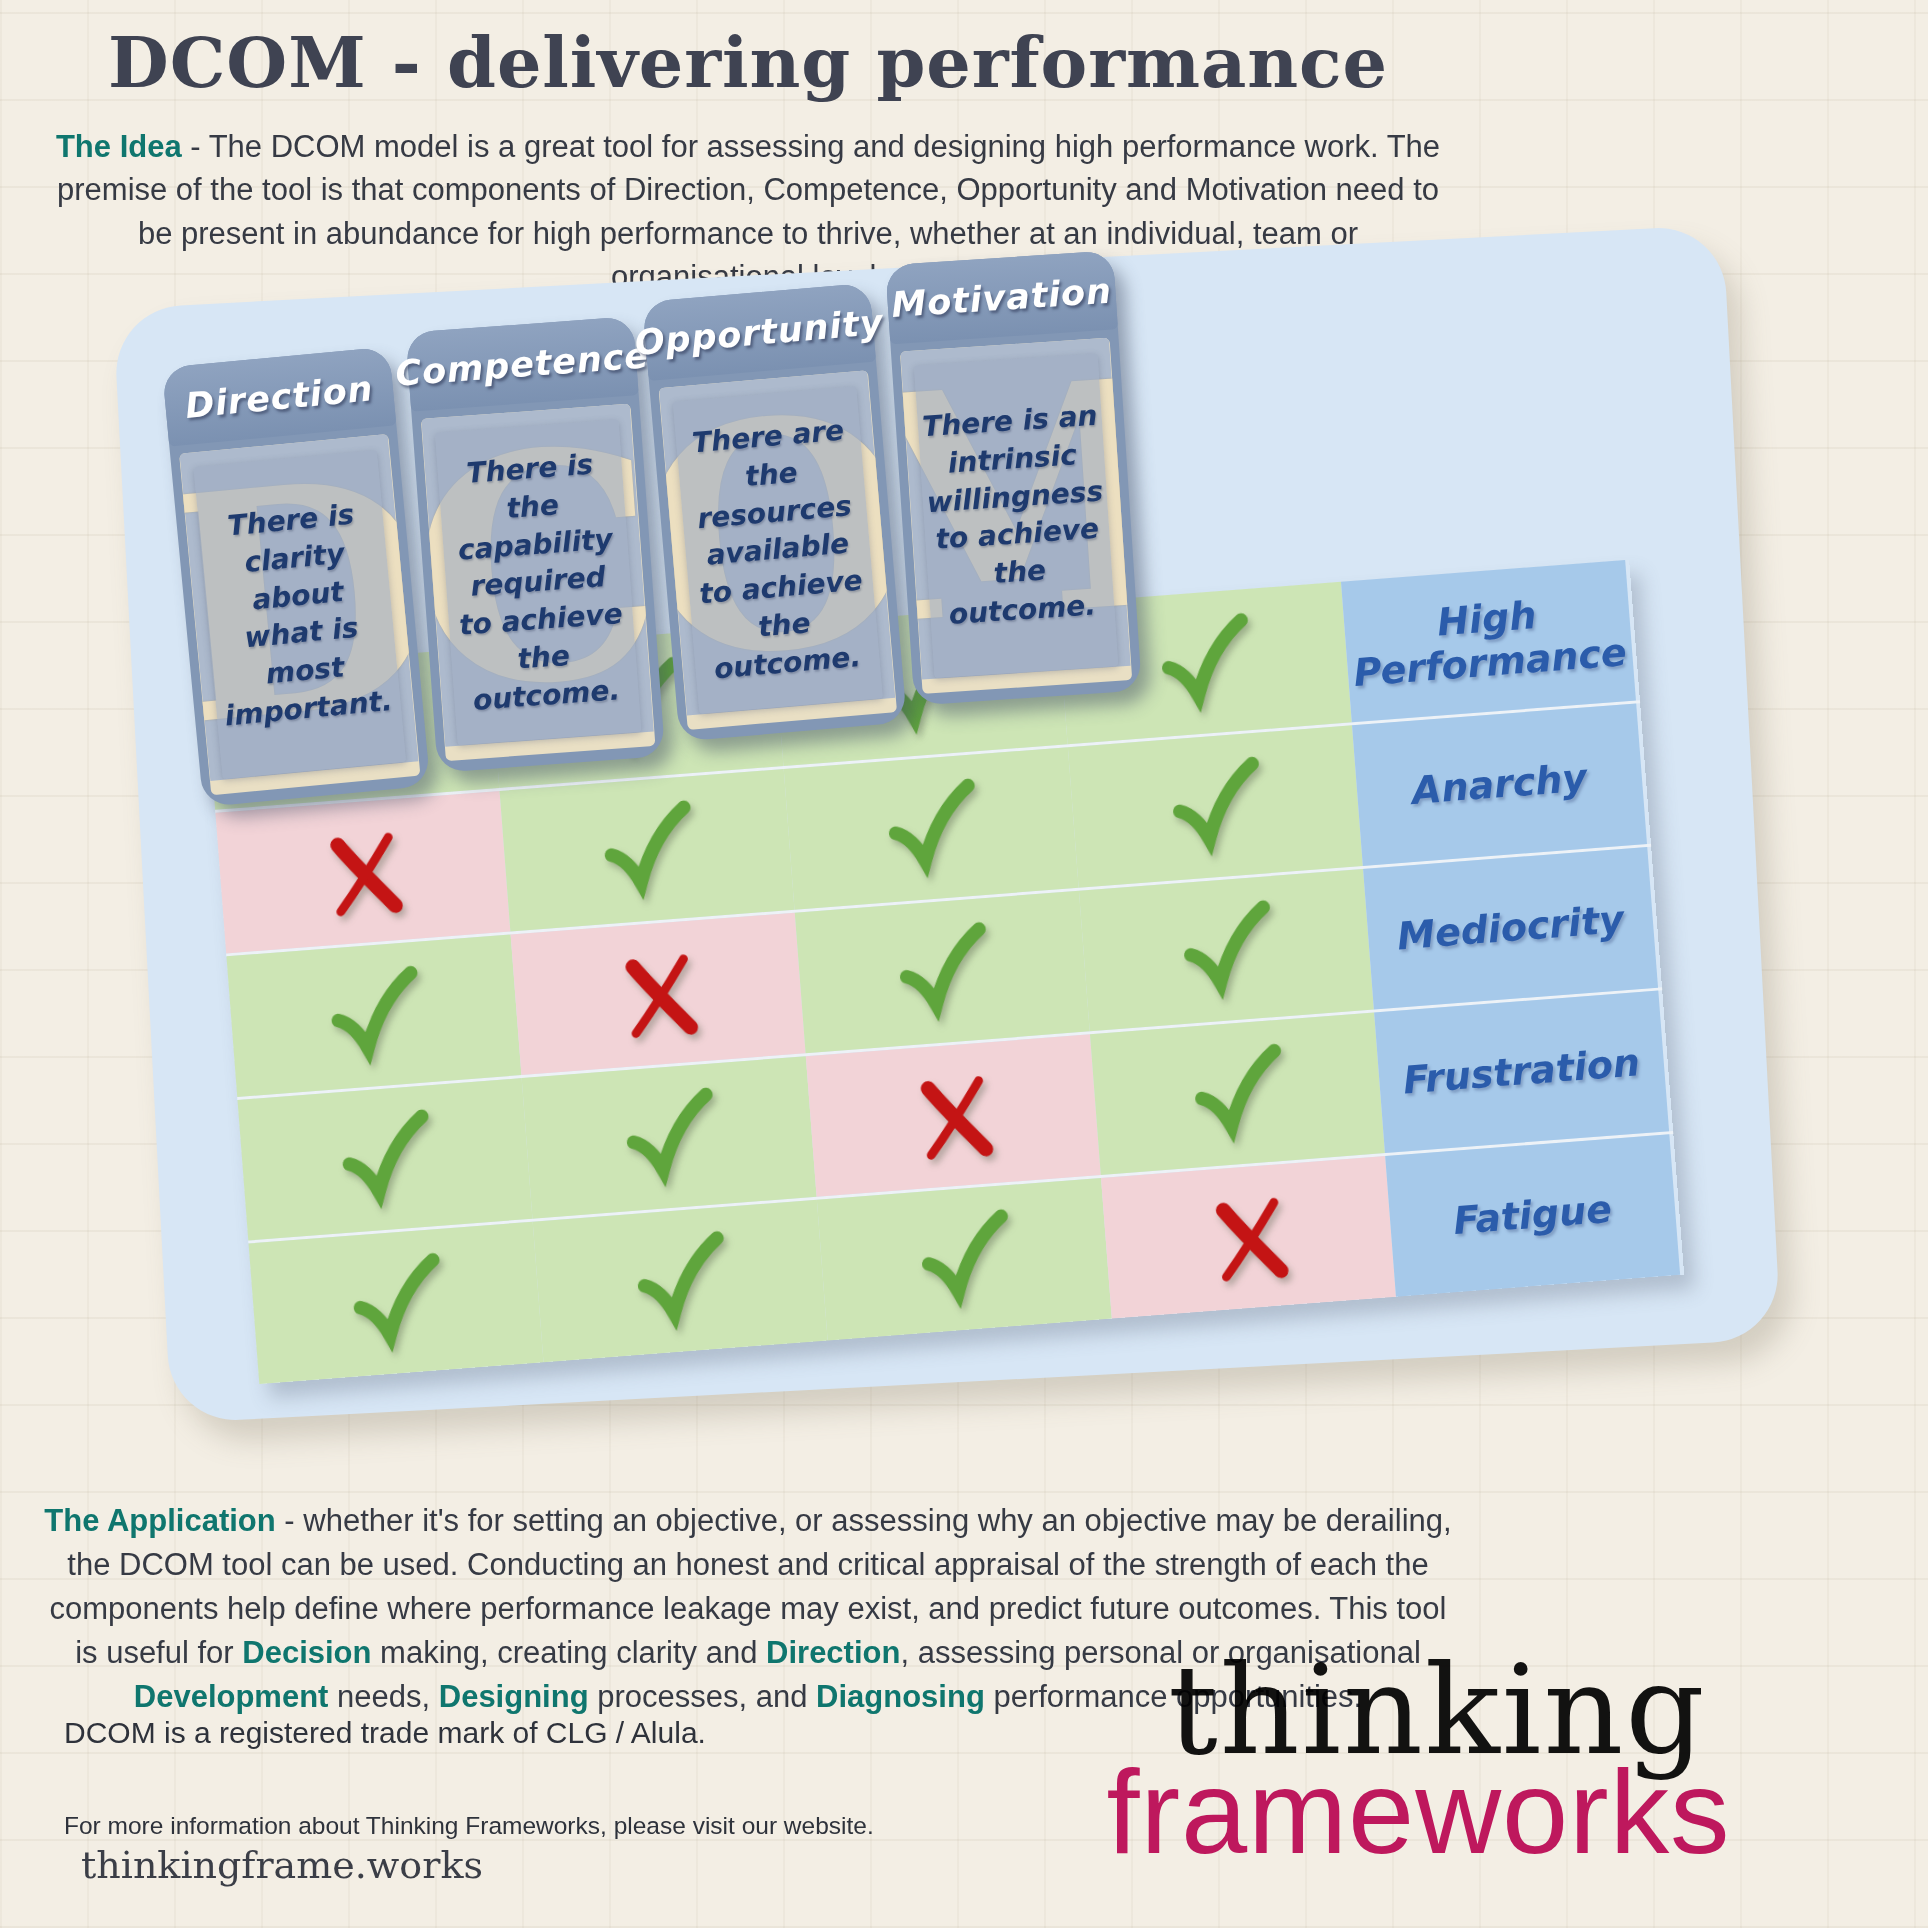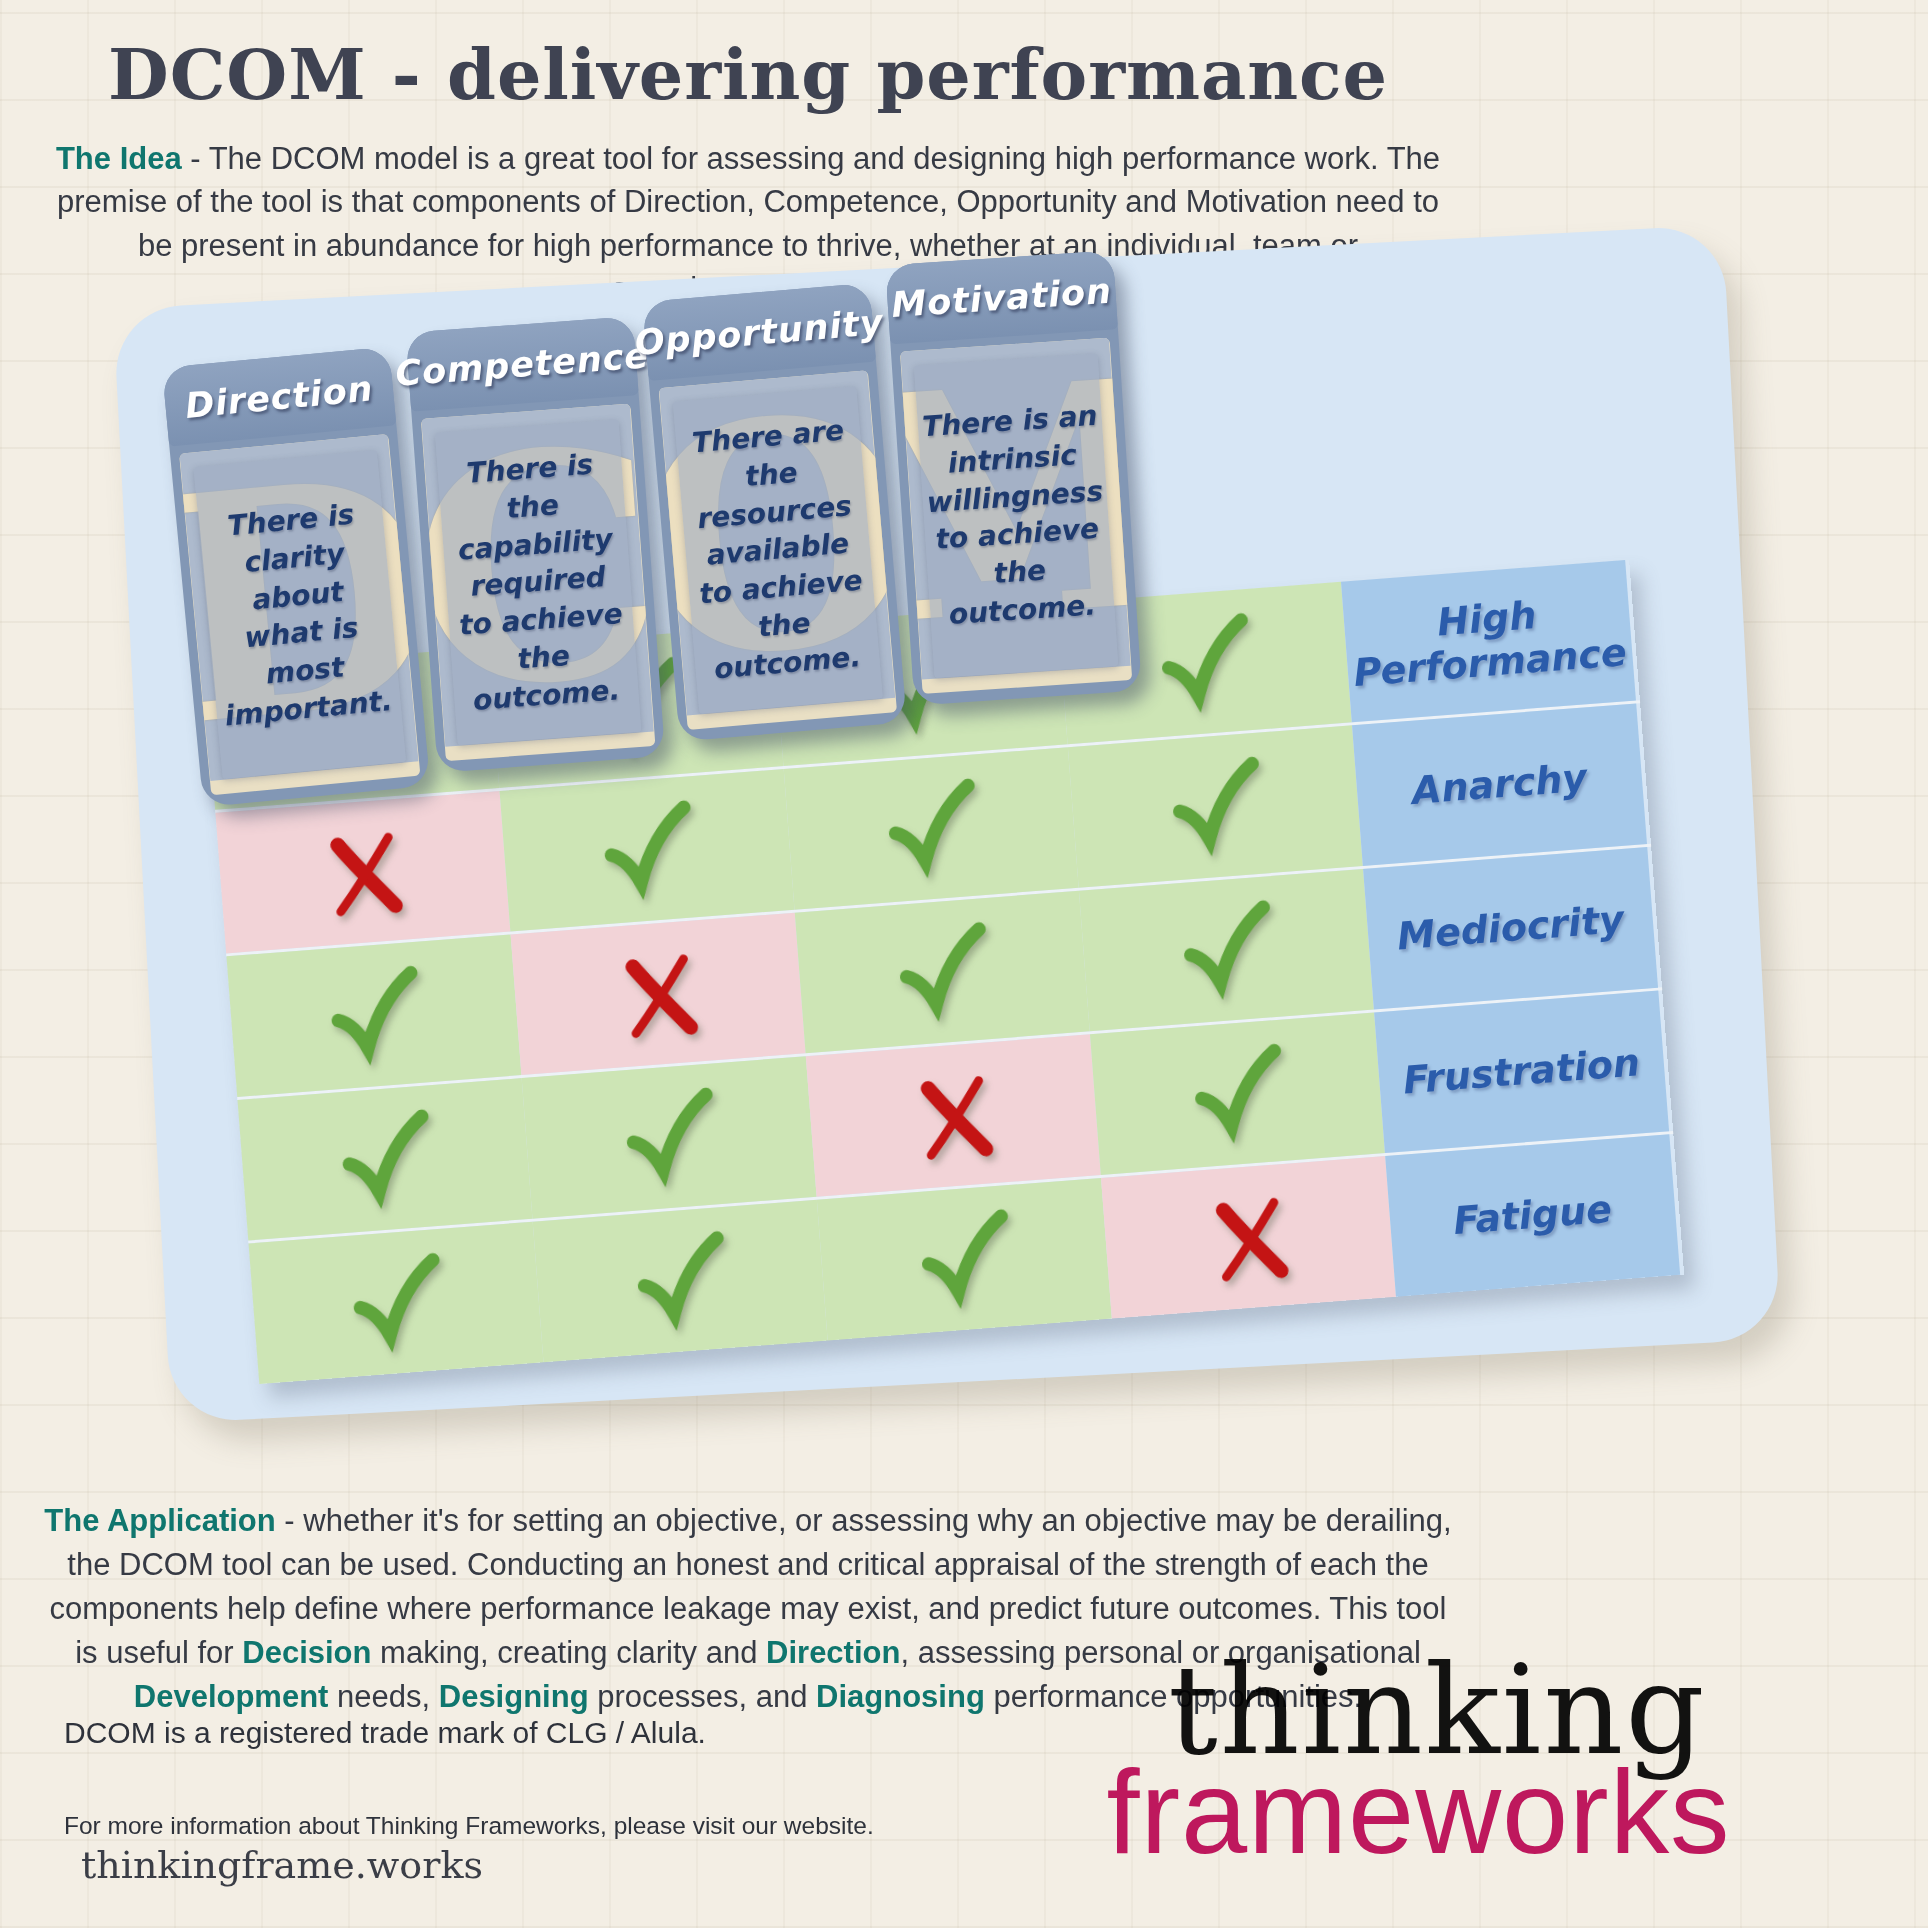--- a/index.html
+++ b/index.html
@@ -8,21 +8,21 @@
     background-color:#f3eee4;
     background-image:
       repeating-linear-gradient(0deg, rgba(165,152,125,0.10) 0 1.9px, transparent 1.9px 87px),
       repeating-linear-gradient(90deg, rgba(165,152,125,0.08) 0 1.9px, transparent 1.9px 87px);
     font-family:"Liberation Sans", sans-serif;
     color:#3a3e48;
   }
   .top-block{position:absolute;left:42px;top:17px;width:1412px;text-align:center;}
   h1.title{
     font-family:"DejaVu Serif", serif;font-weight:700;font-size:70px;
-    color:#3f4352;margin:16px 0 21px 0;letter-spacing:0.9px;
+    color:#3f4352;margin:4px 0 21px 0;letter-spacing:0.9px;
   }
   .intro{font-size:31px;line-height:1.40;margin:0;color:#363a44;}
   .intro b, .application b{font-weight:700;color:#0f766e;}
 
   
   .board{
     position:absolute;left:141px;top:266px;width:1612px;height:1116px;
     background:#d7e6f5;border-radius:68px;
     transform:rotate(-3deg);
     box-shadow:13px 21px 28px rgba(120,110,90,0.25);

